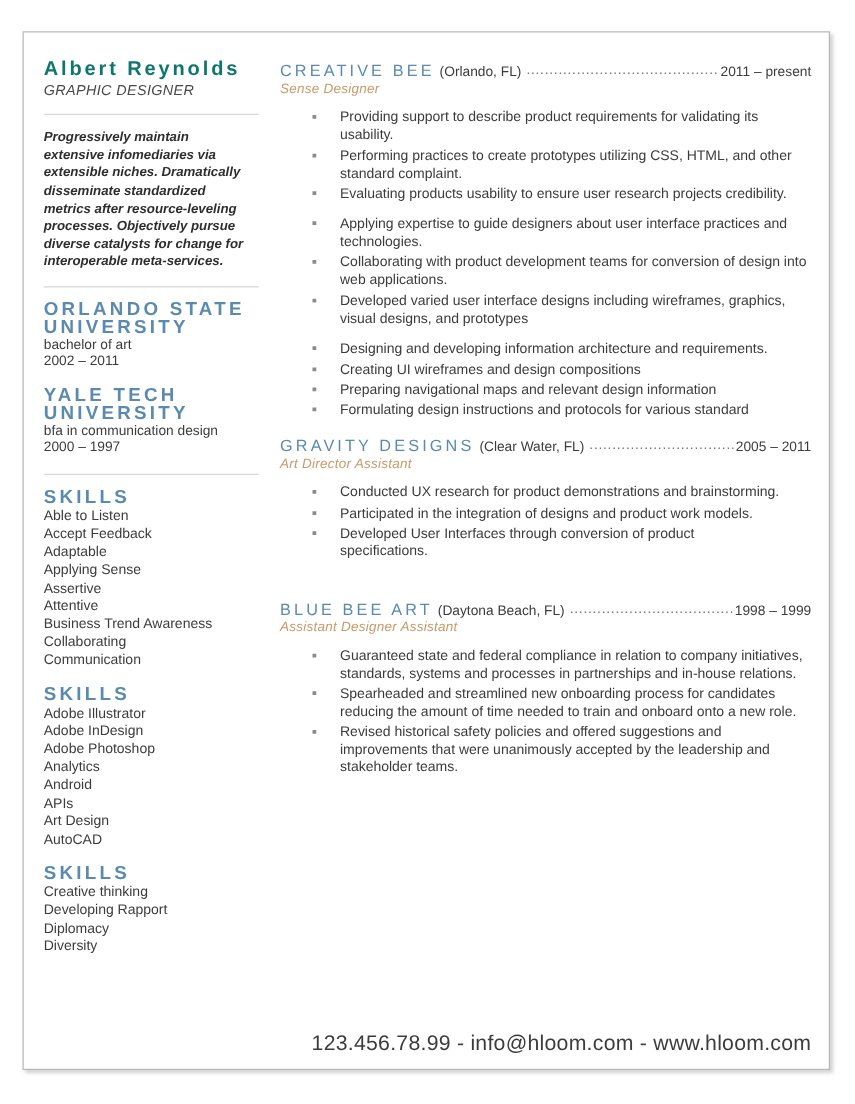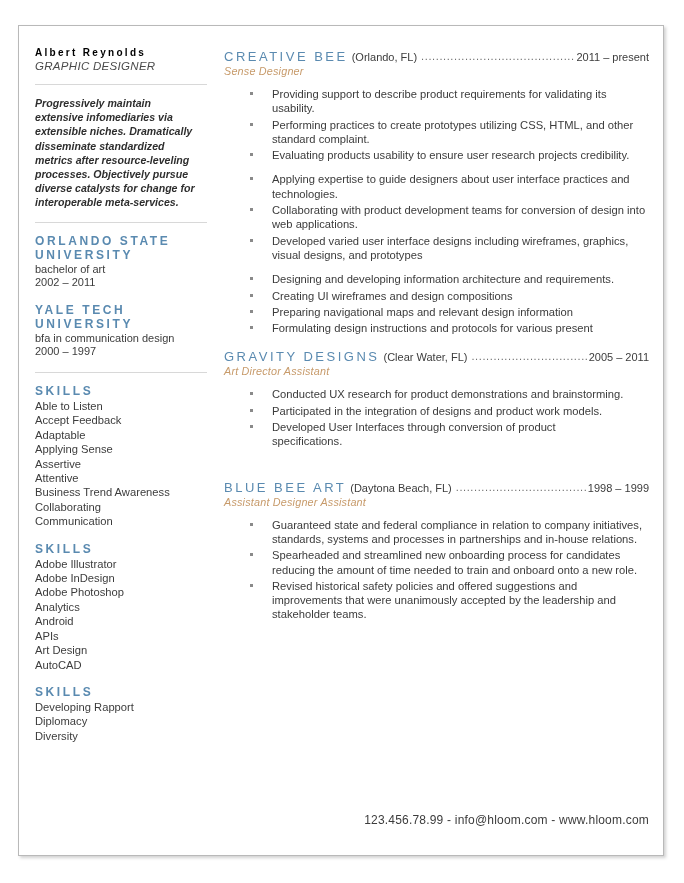--- a/index.html
+++ b/index.html
@@ -36,24 +36,24 @@
 
   
   .left-col {
     position: absolute;
     left: 16px;
     top: 21px;
     width: 176px;
   }
 
   .cand-name {
-    font-size: 10px;
+    font-size: 16px;
     font-weight: bold;
     letter-spacing: 2.3px;
-    color: #000000;
+    color: #0f766e;
     white-space: nowrap;
   }
   .cand-role {
     font-size: 11.5px;
     font-style: italic;
     color: #4a4a4a;
     letter-spacing: 0.3px;
     margin-top: 2px;
   }
 
@@ -67,21 +67,21 @@
   .summary {
     font-size: 10.6px;
     font-style: italic;
     font-weight: bold;
     line-height: 14.2px;
     color: #2e2e2e;
     width: 163px;
   }
 
   .side-head {
-    font-size: 12px;
+    font-size: 15px;
     font-weight: bold;
     letter-spacing: 2.6px;
     color: #5a8ab0;
     line-height: 14px;
     margin-bottom: 1px;
   }
   .side-line {
     font-size: 11px;
     line-height: 13.6px;
     color: #3c3c3c;
@@ -174,22 +174,22 @@
     line-height: 14.3px;
     color: #3b3b3b;
     flex: 1 1 auto;
     max-width: 392px;
   }
 
   
   .footer {
     position: absolute;
     right: 14px;
-    bottom: 28px;
-    font-size: 12px;
+    bottom: 10px;
+    font-size: 17px;
     color: #3c3c3c;
     letter-spacing: 0.2px;
   }
 </style>
 </head>
 <body>
 
 <div class="page">
   <div class="page-inner">
 
@@ -241,20 +241,21 @@
           <div class="side-line">Adobe Photoshop</div>
           <div class="side-line">Analytics</div>
           <div class="side-line">Android</div>
           <div class="side-line">APIs</div>
           <div class="side-line">Art Design</div>
           <div class="side-line">AutoCAD</div>
         </div>
 
         <div class="skills-block">
           <div class="side-head">SKILLS</div>
+          <div class="side-line">Creative thinking</div>
           <div class="side-line">Developing Rapport</div>
           <div class="side-line">Diplomacy</div>
           <div class="side-line">Diversity</div>
         </div>
 
       </div>
     </div>
 
     <div class="right-col">
 
@@ -325,21 +326,21 @@
           <div class="bullet-row">
             <span class="bullet-mark">
                 <i></i>
               </span>
             <span class="bullet-text">Preparing navigational maps and relevant design information</span>
           </div>
           <div class="bullet-row">
             <span class="bullet-mark">
                 <i></i>
               </span>
-            <span class="bullet-text">Formulating design instructions and protocols for various present</span>
+            <span class="bullet-text">Formulating design instructions and protocols for various standard</span>
           </div>
         </div>
       </div>
 
       <div class="job" style="margin-top:14px;">
         <div class="job-headline">
           <span class="job-company">GRAVITY DESIGNS</span>
           <span class="job-location">(Clear Water, FL)</span>
           <span class="leader"></span>
           <span class="job-dates">2005 – 2011</span>

